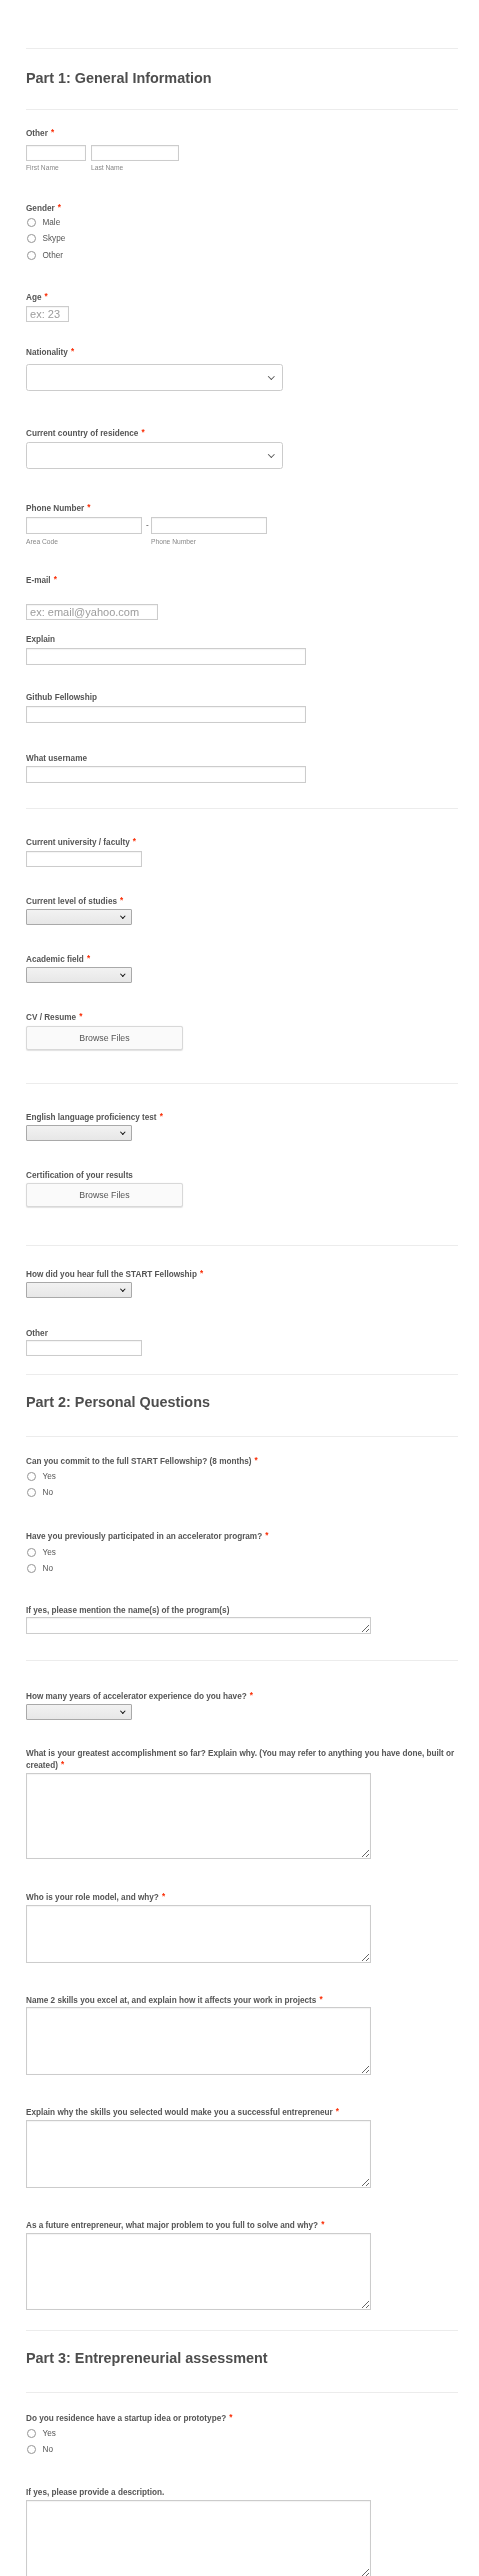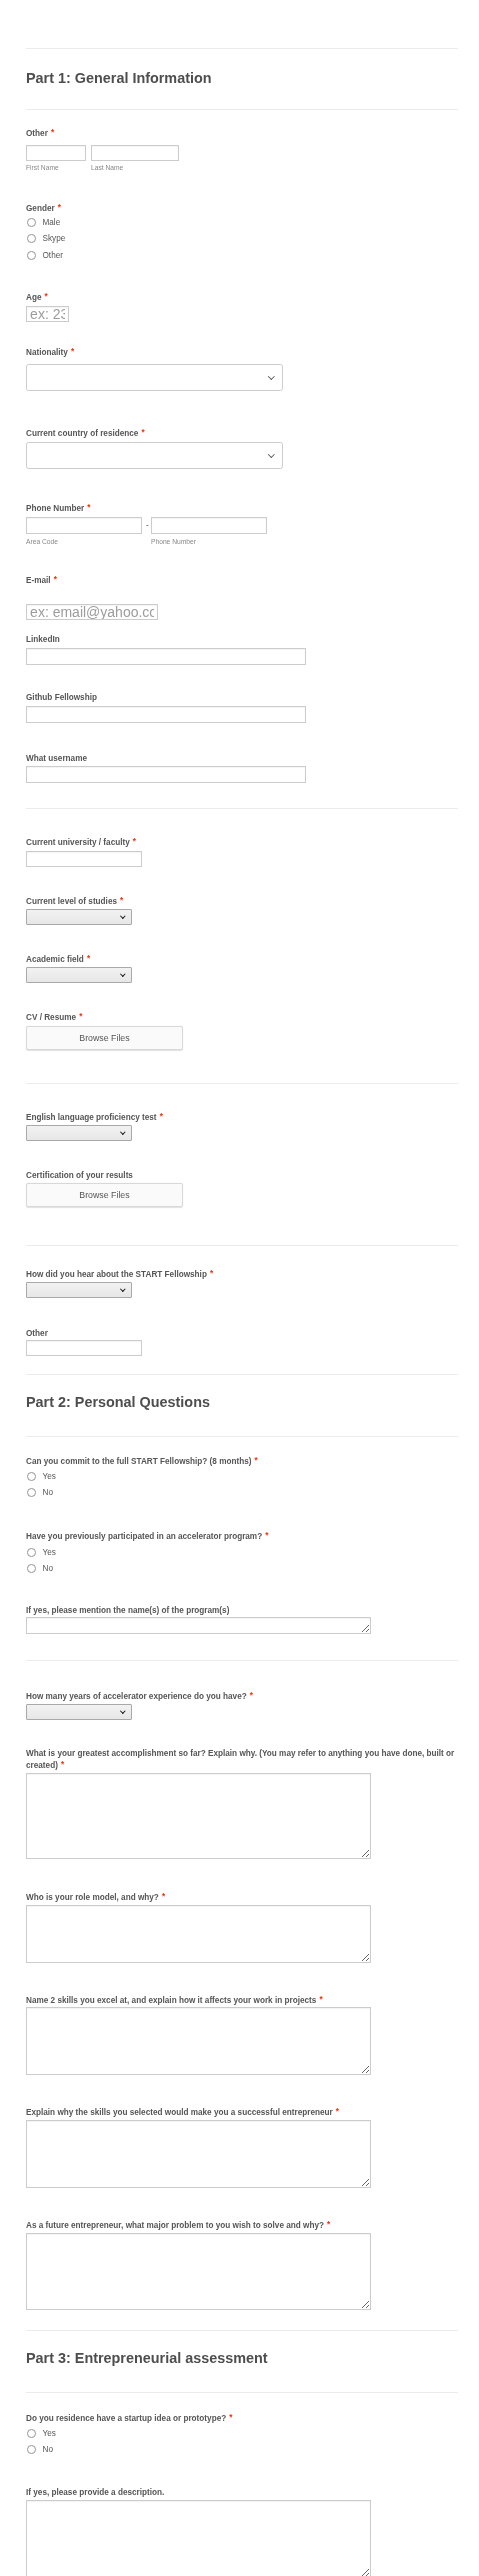--- a/index.html
+++ b/index.html
@@ -4,21 +4,21 @@
 <style>
   * { box-sizing: border-box; margin: 0; padding: 0; }
   html,body { background:#fff; }
   body { width:479px; height:3705px; position:relative; font-family:"Liberation Sans", sans-serif; overflow:hidden; }
   .hr { position:absolute; left:26px; width:432px; height:1px; background:#ececec; }
   .heading { position:absolute; left:26px; width:435px; font-size:14.4px; font-weight:bold; color:#4e4e4e; }
   .lbl { position:absolute; left:26px; width:438px; font-size:8.2px; font-weight:bold; color:#555; line-height:1.45; }
   .star { color:#fa2c04; font-weight:bold; margin-left:3.1px; position:relative; top:-1px; }
   .sub { position:absolute; font-size:6.7px; color:#888; }
   .inp, .ta { position:absolute; border:0.5px solid #ccc; background:#fff; box-shadow:inset 0 0.5px 1px rgba(0,0,0,.08);
-        font-family:"Liberation Sans",sans-serif; font-size:14px; color:#333; padding:1.5px 3.1px; border-radius:0; }
+        font-family:"Liberation Sans",sans-serif; font-size:11px; color:#333; padding:1.5px 3.1px; border-radius:0; }
   .inp::placeholder, .ta::placeholder { color:#9c9c9c; }
   .ta { resize:both; line-height:1.3; }
   .selbig { position:absolute; left:26px; width:257px; height:27px; background:#fff; border:0.5px solid #ccc; border-radius:2.6px; cursor:pointer; }
   .selsm { position:absolute; left:26px; width:106px; height:16px; background:linear-gradient(#f2f2f2,#e7e7e7); border:0.5px solid #a9a9a9; border-radius:1px; cursor:pointer; }
   .chev { position:absolute; right:8.8px; top:50%; width:4.6px; height:4.6px; margin-top:-3.6px;
           border-right:1px solid #555; border-bottom:1px solid #555; transform:rotate(45deg); }
   .chev.sm { right:6.2px; width:3.6px; height:3.6px; margin-top:-3.1px; border-color:#141414; border-width:1px; }
   .opt { position:absolute; left:27px; display:flex; align-items:center; height:11.3px; cursor:pointer; }
   .radio { width:8.8px; height:8.8px; border:0.5px solid #949494; border-radius:50%; background:#fff; margin-right:6.7px; flex:0 0 auto; }
   .optlbl { font-size:8.2px; color:#555; }
@@ -78,21 +78,21 @@
 <div class="lbl" style="top:503px"><span>Phone Number</span><span class="star">*</span></div>
 <input class="inp" style="top: 517px; left: 26px; width: 116px; height: 16.5px;">
 <span class="dash" style="top:521px;left:146px">-</span>
 <input class="inp" style="top: 517px; left: 151px; width: 116px; height: 16.5px;">
 <div class="sub" style="top:538px;left:26px">Area Code</div>
 <div class="sub" style="top:538px;left:151px">Phone Number</div>
 
 <div class="lbl" style="top:575px"><span>E-mail</span><span class="star">*</span></div>
 <input class="inp" style="top: 604px; left: 26px; width: 132px; height: 15.5px;" placeholder="ex: email@yahoo.com">
 
-<div class="lbl" style="top:634px">LinkedIn</div>
+<div class="lbl" style="top:634px">Explain</div>
 <input class="inp" style="top: 648px; left: 26px; width: 280px; height: 16.5px;">
 <div class="lbl" style="top:692px">Github Fellowship</div>
 <input class="inp" style="top: 706px; left: 26px; width: 280px; height: 16.5px;">
 <div class="lbl" style="top:753px">What username</div>
 <input class="inp" style="top: 766px; left: 26px; width: 280px; height: 16.5px;">
 
 <div class="lbl" style="top:837px"><span>Current university / faculty</span><span class="star">*</span></div>
 <input class="inp" style="top: 851px; left: 26px; width: 116px; height: 15.5px;">
 <div class="lbl" style="top:896px"><span>Current level of studies</span><span class="star">*</span></div>
 <div class="selsm" style="top:909px">
@@ -106,21 +106,21 @@
 <div class="lbl" style="top:1012px"><span>CV / Resume</span><span class="star">*</span></div>
 <div class="browse" style="top:1026px">Browse Files</div>
 
 <div class="lbl" style="top:1112px"><span>English language proficiency test</span><span class="star">*</span></div>
 <div class="selsm" style="top:1125px">
     <span class="chev sm"></span>
   </div>
 <div class="lbl" style="top:1170px">Certification of your results</div>
 <div class="browse" style="top:1183px">Browse Files</div>
 
-<div class="lbl" style="top:1269px"><span>How did you hear about the START Fellowship</span><span class="star">*</span></div>
+<div class="lbl" style="top:1269px"><span>How did you hear full the START Fellowship</span><span class="star">*</span></div>
 <div class="selsm" style="top:1282px">
     <span class="chev sm"></span>
   </div>
 <div class="lbl" style="top:1328px">Other</div>
 <input class="inp" style="top: 1340px; left: 26px; width: 116px; height: 15.5px;">
 
 <h1 class="heading" style="top:1394px">Part 2: Personal Questions</h1>
 
 <div class="lbl" style="top:1456px"><span>Can you commit to the full START Fellowship? (8 months)</span><span class="star">*</span></div>
 <div class="opt" style="top:1471px">
@@ -155,21 +155,21 @@
 
 <div class="lbl" style="top:1892px"><span>Who is your role model, and why?</span><span class="star">*</span></div>
 <textarea class="ta" style="top: 1905px; left: 26px; width: 345px; height: 58px;"></textarea>
 
 <div class="lbl" style="top:1995px"><span>Name 2 skills you excel at, and explain how it affects your work in projects</span><span class="star">*</span></div>
 <textarea class="ta" style="top: 2007px; left: 26px; width: 345px; height: 68px;"></textarea>
 
 <div class="lbl" style="top:2107px"><span>Explain why the skills you selected would make you a successful entrepreneur</span><span class="star">*</span></div>
 <textarea class="ta" style="top: 2120px; left: 26px; width: 345px; height: 68px;"></textarea>
 
-<div class="lbl" style="top:2220px"><span>As a future entrepreneur, what major problem to you wish to solve and why?</span><span class="star">*</span></div>
+<div class="lbl" style="top:2220px"><span>As a future entrepreneur, what major problem to you full to solve and why?</span><span class="star">*</span></div>
 <textarea class="ta" style="top: 2233px; left: 26px; width: 345px; height: 77px;"></textarea>
 
 <h1 class="heading" style="top:2350px">Part 3: Entrepreneurial assessment</h1>
 
 <div class="lbl" style="top:2413px"><span>Do you residence have a startup idea or prototype?</span><span class="star">*</span></div>
 <div class="opt" style="top:2428px">
     <span class="radio"></span>
     <span class="optlbl">Yes</span>
   </div>
 <div class="opt" style="top:2444px">

